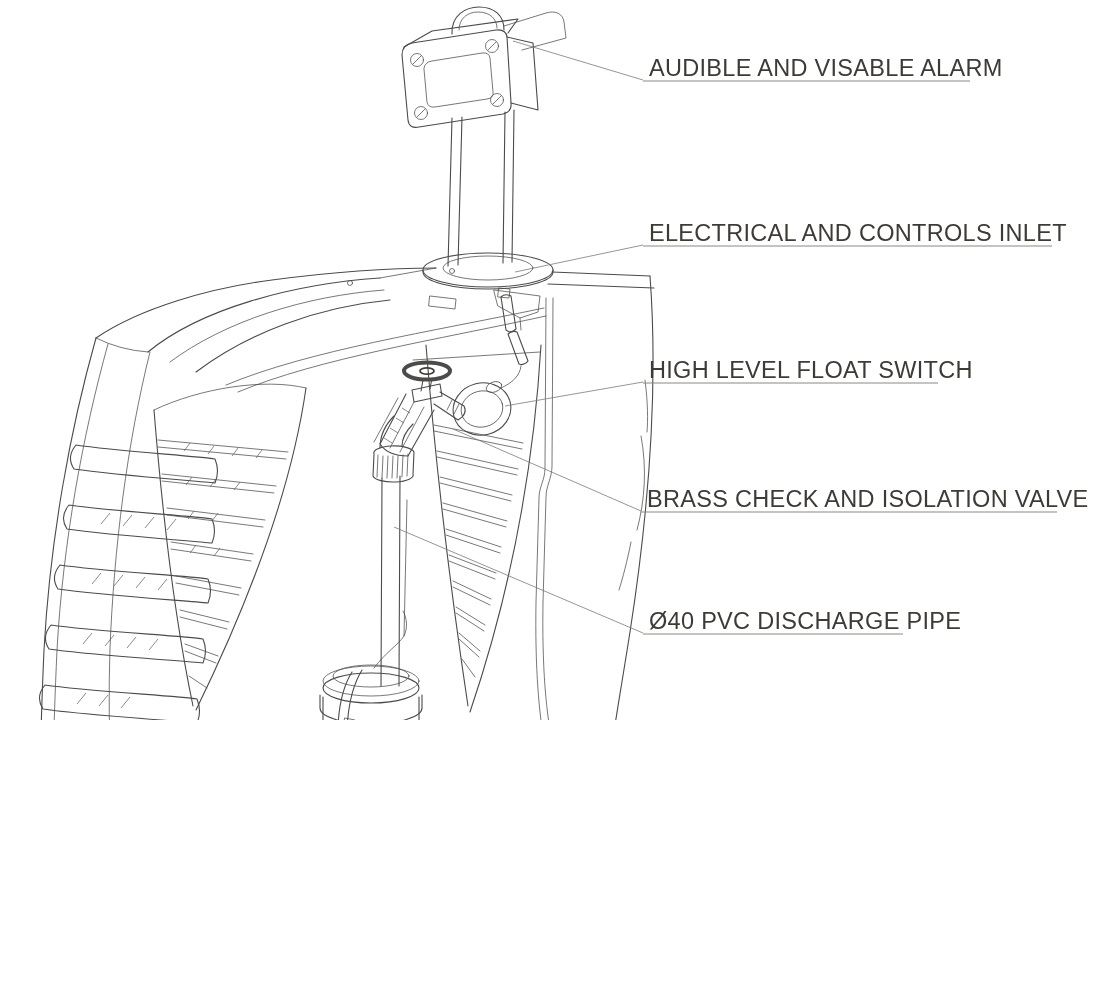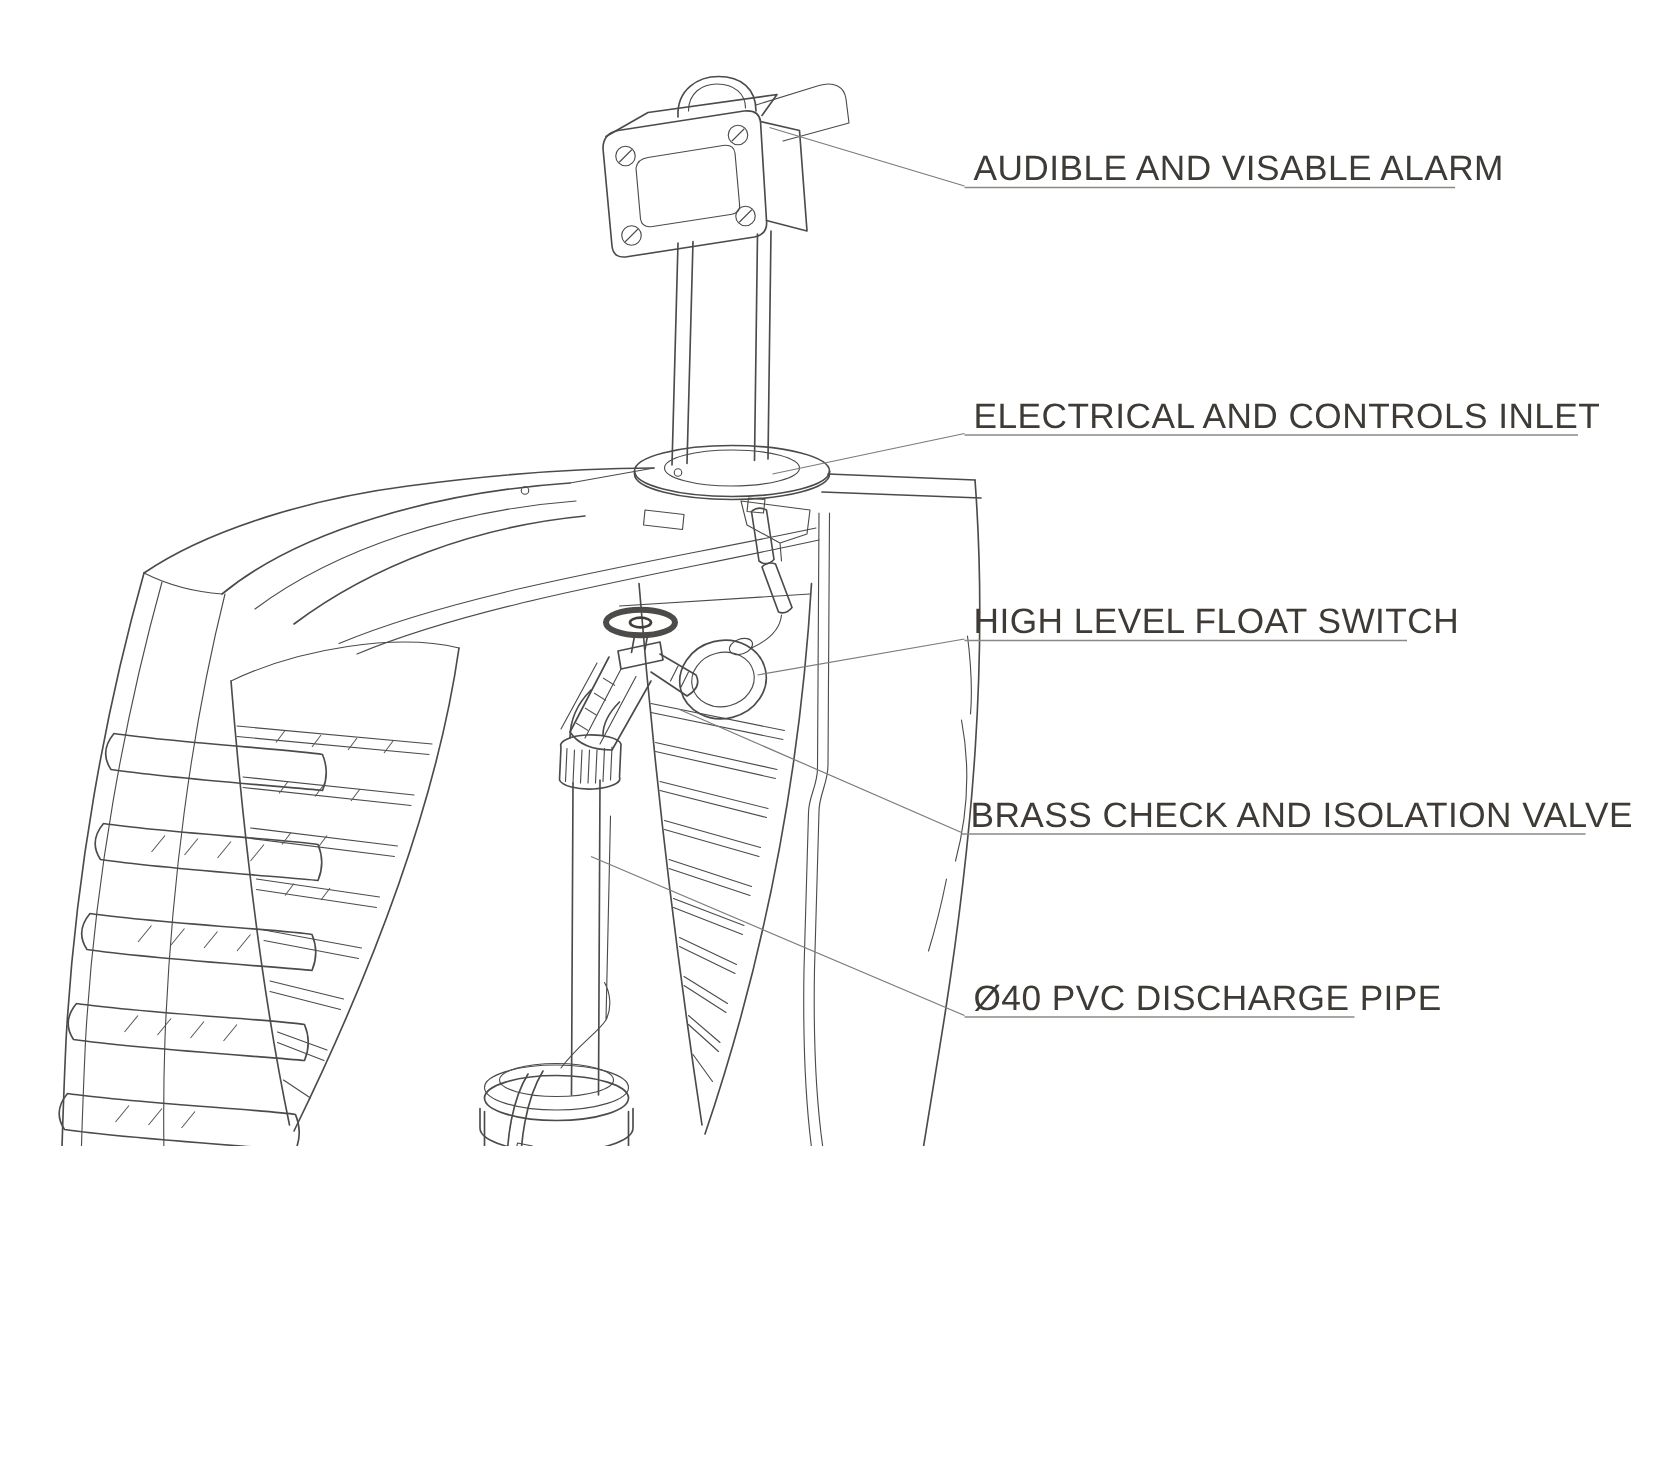--- a/index.html
+++ b/index.html
@@ -1,17 +1,17 @@
 <!DOCTYPE html>
 <html><head>
 <meta charset="utf-8">
 <style>
   html,body{margin:0;padding:0;background:#ffffff;}
   .canvas{position:relative;width:1114px;height:720px;background:#ffffff;overflow:hidden;
-          font-family:"Liberation Sans", sans-serif;margin-top:44px;}
+          font-family:"Liberation Sans", sans-serif;}
   svg{position:absolute;left:0;top:0;}
   .ln    {fill:none;stroke:#4c4b49;stroke-width:1.1;stroke-linecap:round;stroke-linejoin:round;}
   .ln-th {fill:none;stroke:#4c4b49;stroke-width:0.75;stroke-linecap:round;stroke-linejoin:round;}
   .ln-hv {fill:none;stroke:#3f3e3c;stroke-width:1.8;stroke-linecap:round;stroke-linejoin:round;}
   .leader{fill:none;stroke:#7d7b78;stroke-width:0.8;}
   .uline {fill:none;stroke:#8a8885;stroke-width:1;}
   .callout{font-family:"Liberation Sans", sans-serif;font-size:23.5px;fill:#3e3a36;letter-spacing:0.3px;}
   .hatch{fill:none;stroke:#5a5957;stroke-width:0.7;}
 </style>
 </head>

